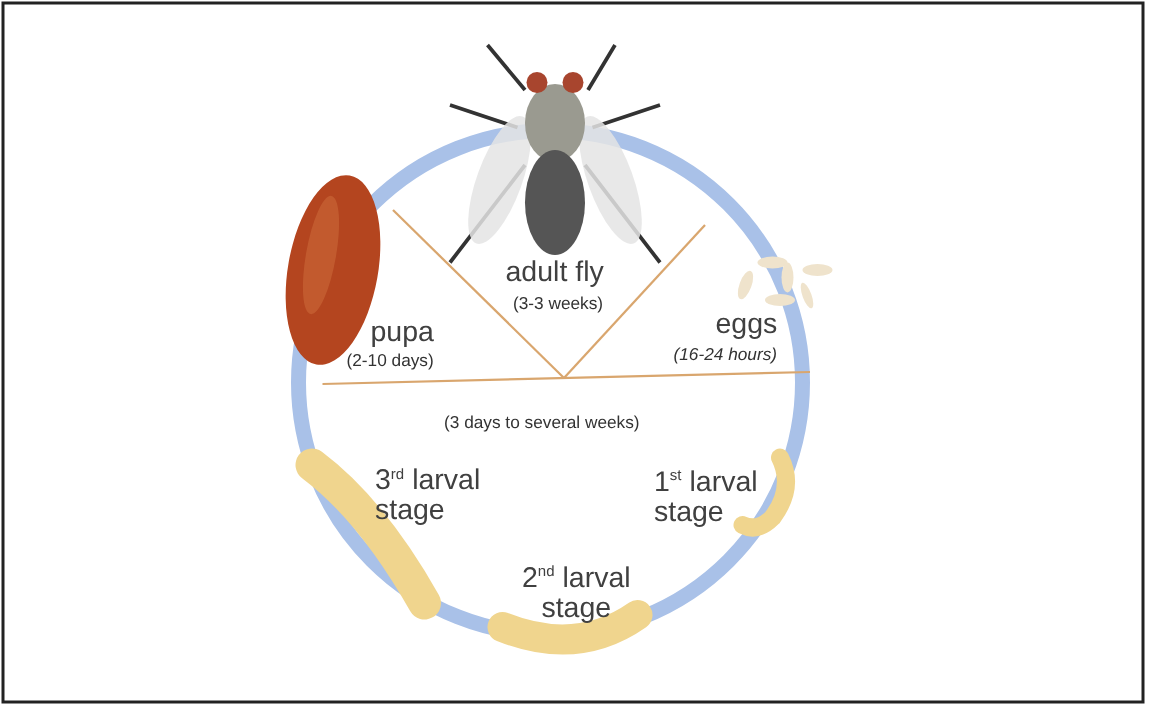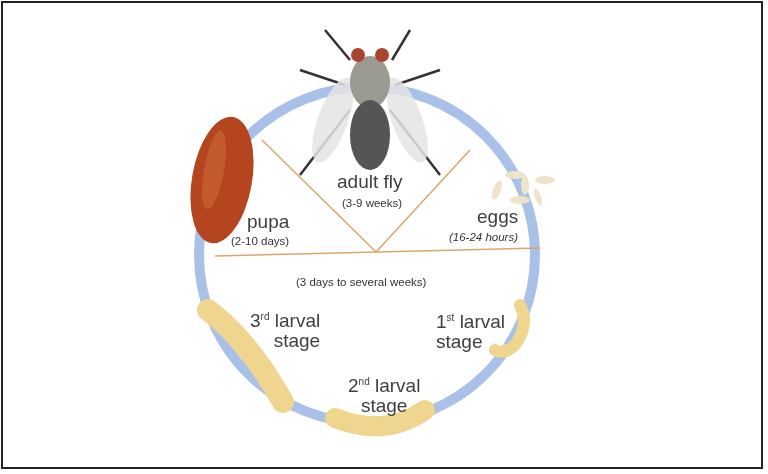--- a/index.html
+++ b/index.html
@@ -48,34 +48,34 @@
     <ellipse cx="520" cy="200" rx="10" ry="4"></ellipse>
     <ellipse cx="538" cy="197" rx="3" ry="9" transform="rotate(-20 538 197)"></ellipse>
   </g>
 
   <path d="M520 305 q10 20 -5 40 q-10 10 -20 5" stroke="#f0d58e" stroke-width="12" fill="none" stroke-linecap="round"></path>
   <path d="M335 418 q50 20 90 -8" stroke="#f0d58e" stroke-width="20" fill="none" stroke-linecap="round"></path>
   <path d="M208 310 q40 30 75 92" stroke="#f0d58e" stroke-width="22" fill="none" stroke-linecap="round"></path>
 </svg>
 
 <div class="lbl" style="left:337px;top:172px;">adult fly</div>
-<div class="sub" style="left:342px;top:197px;">(3-9 weeks)</div>
+<div class="sub" style="left:342px;top:197px;">(3-3 weeks)</div>
 
 <div class="lbl" style="left:477px;top:207px;">eggs</div>
 <div class="sub" style="left:449px;top:231px;font-style:italic;">(16-24 hours)</div>
 
 <div class="lbl" style="left:236px;top:212px;margin-left:11px;">pupa</div>
 <div class="sub" style="left:231px;top:235px;">(2-10 days)</div>
 
 <div class="sub" style="left:296px;top:276px;">(3 days to several weeks)</div>
 
 <div class="lbl" style="left:436px;top:308px;text-align:left;">
   <span>1</span><sup>st</sup><span> larval</span><br>
   <span>stage</span>
 </div>
 <div class="lbl" style="left:348px;top:372px;text-align:center;">
   <span>2</span><sup>nd</sup><span> larval</span><br>
   <span>stage</span>
 </div>
-<div class="lbl" style="left:250px;top:307px;text-align:right;">
+<div class="lbl" style="left:250px;top:307px;text-align:left;">
   <span>3</span><sup>rd</sup><span> larval</span><br>
   <span>stage</span>
 </div>
 
 </body></html>

